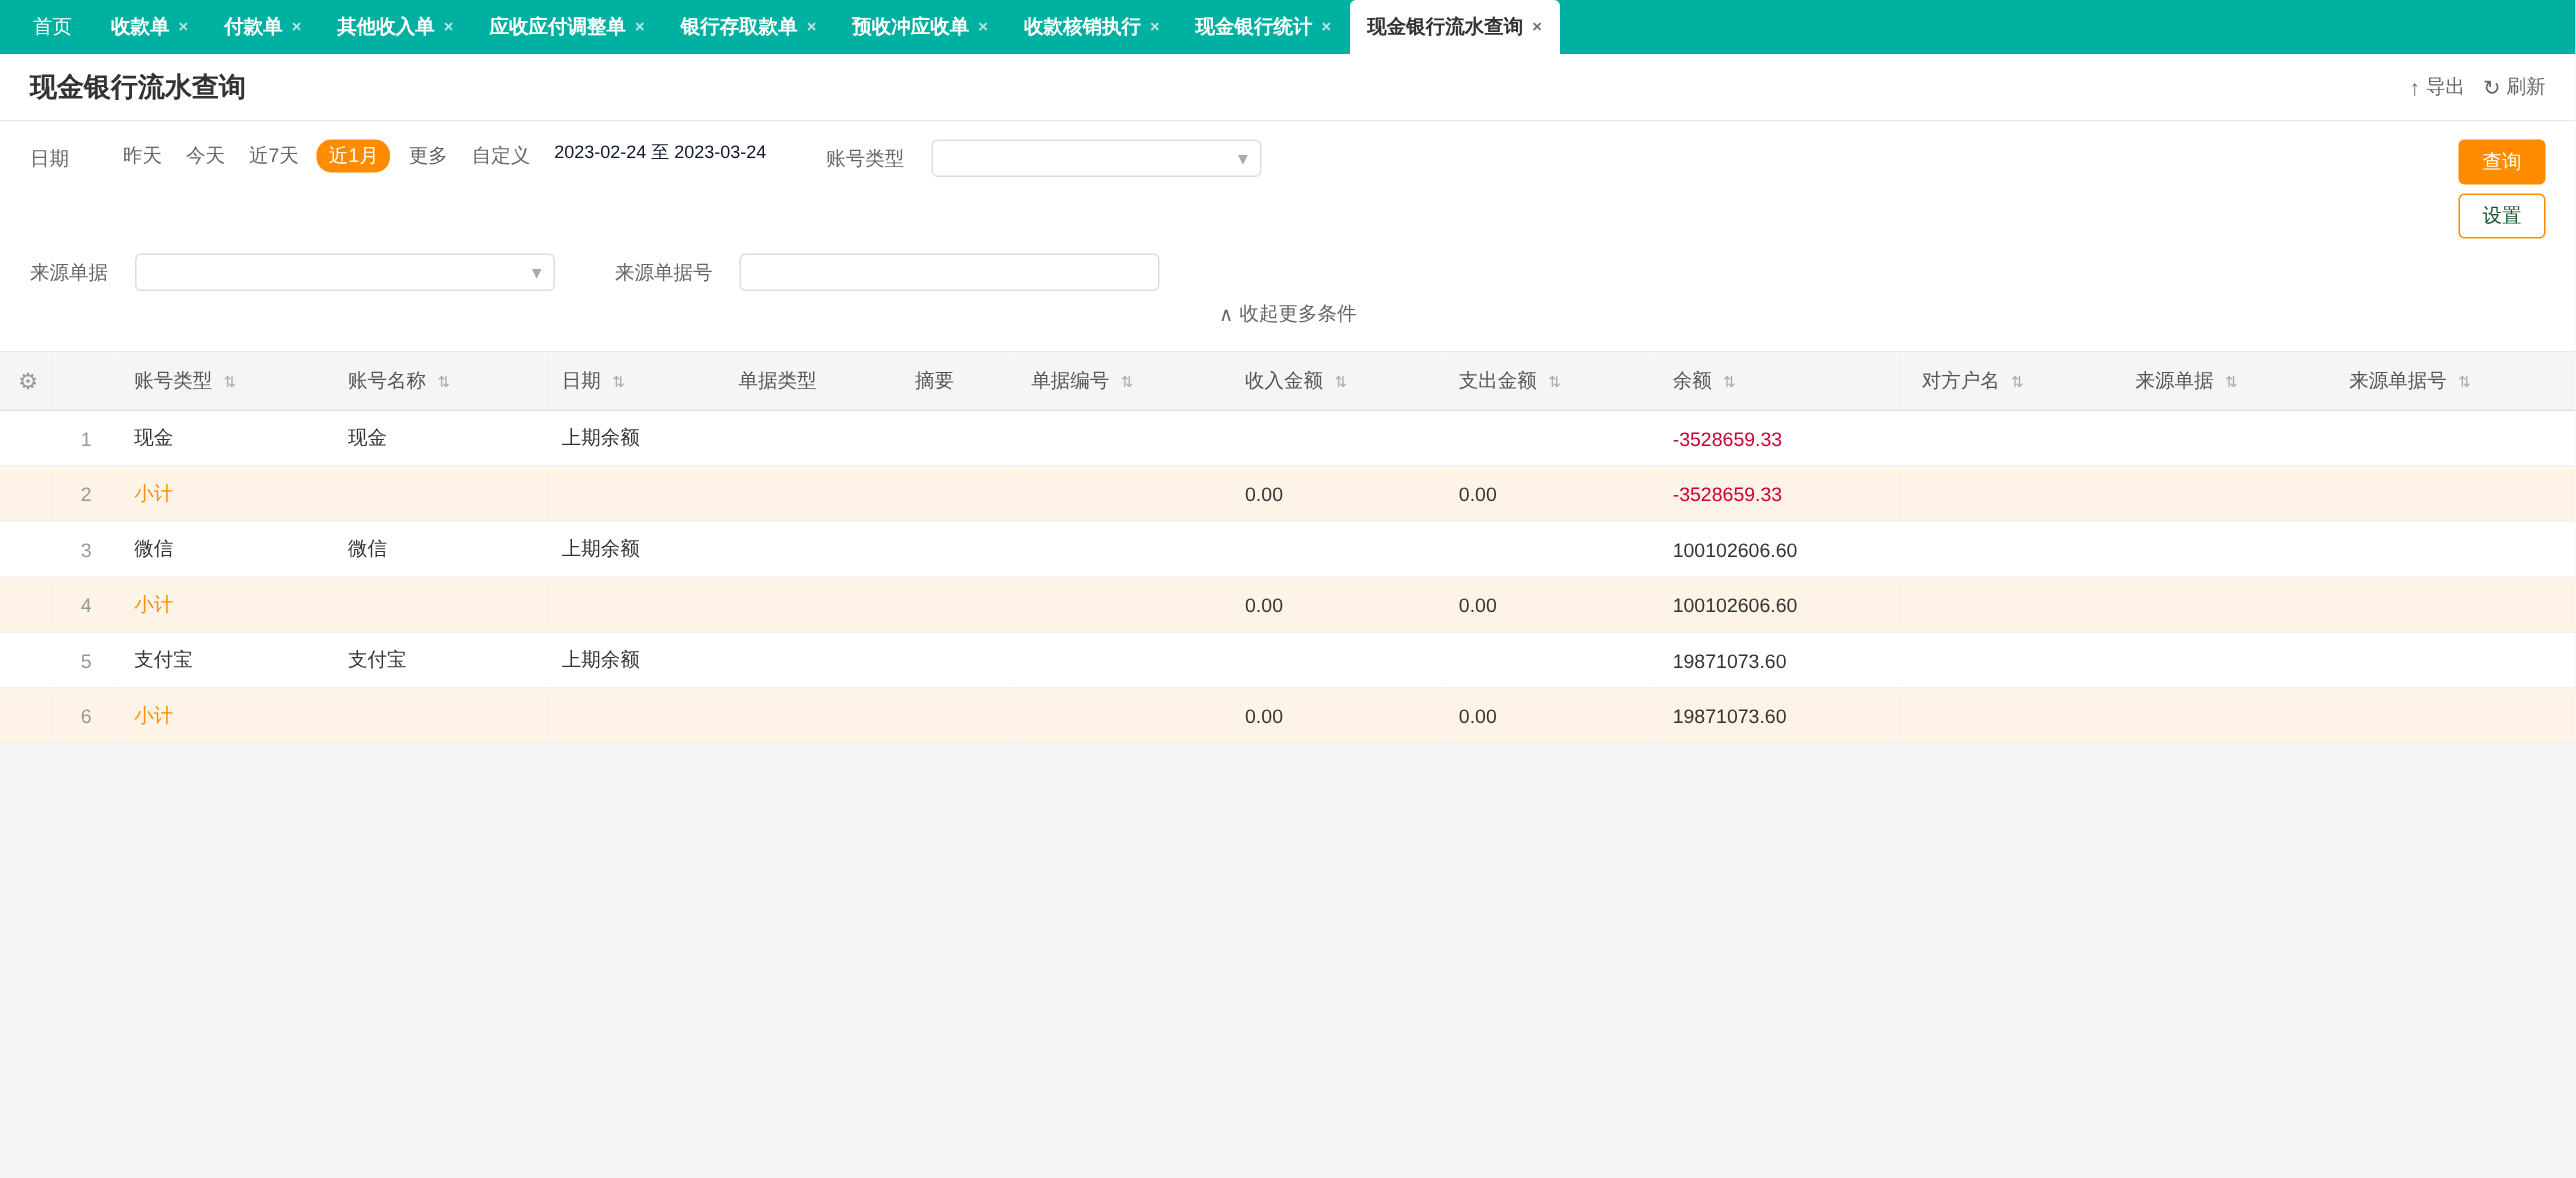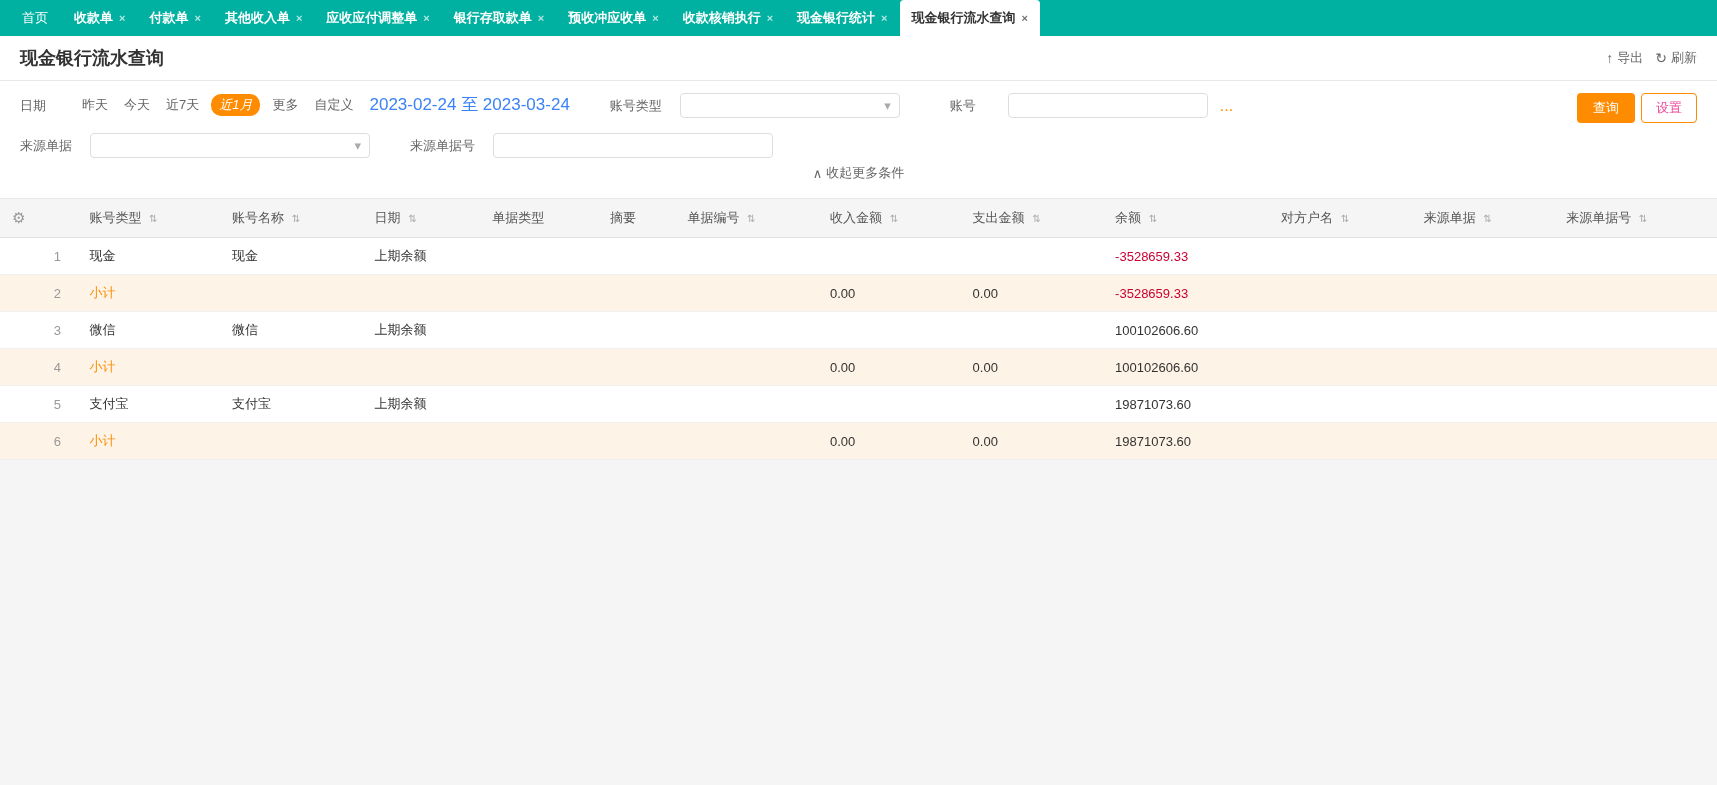--- a/index.html
+++ b/index.html
@@ -98,25 +98,24 @@
       color: #666;
       cursor: pointer;
       font-size: 13px;
       padding: 2px 4px;
     }
     .date-shortcut.active {
       background: #ff8c00;
       color: #fff;
       border-radius: 10px;
       padding: 2px 8px;
-      font-style: italic;
     }
     .date-range {
-      color: #3b82f6;
-      font-size: 17px;
+      color: #0f172a;
+      font-size: 12px;
       margin-left: 4px;
     }
     .filter-select {
       border: 1px solid #ddd;
       border-radius: 4px;
       padding: 4px 8px;
       font-size: 13px;
       display: flex;
       align-items: center;
       cursor: pointer;
@@ -144,21 +143,21 @@
       background: #ff8c00;
       color: #fff;
       border: none;
       border-radius: 4px;
       padding: 6px 16px;
       cursor: pointer;
       font-size: 13px;
     }
     .btn-settings {
       background: #fff;
-      color: #ec4899;
+      color: #14532d;
       border: 1px solid #ff8c00;
       border-radius: 4px;
       padding: 5px 14px;
       cursor: pointer;
       font-size: 13px;
     }
     .collapse-bar {
       display: flex;
       justify-content: center;
       padding: 6px 0 4px;
@@ -319,28 +318,23 @@
       </div>
 
       <div style="display:flex; align-items:center; gap:8px; min-width:300px;">
         <span class="filter-label">账号类型</span>
         <div class="filter-select" style="min-width:220px;">
           <span></span>
           <span style="color:#aaa;">▾</span>
         </div>
       </div>
 
-      <div style="display:flex; align-items:center; gap:8px; min-width:280px;">
-        <span class="filter-label">账号</span>
-        <input class="filter-input" style="min-width: 200px;">
-        <span class="ellipsis-btn">...</span>
-      </div>
     </div>
 
-    <div style="display:flex; gap:6px; margin-left:20px;">
+    <div style="display:flex; flex-direction:column; gap:6px; margin-left:20px;">
       <button class="btn-query">查询</button>
       <button class="btn-settings">设置</button>
     </div>
   </div>
 
   <div class="second-row">
     <div class="source-group">
       <span class="filter-label">来源单据</span>
       <div class="filter-select" style="min-width:280px;">
         <span></span>

